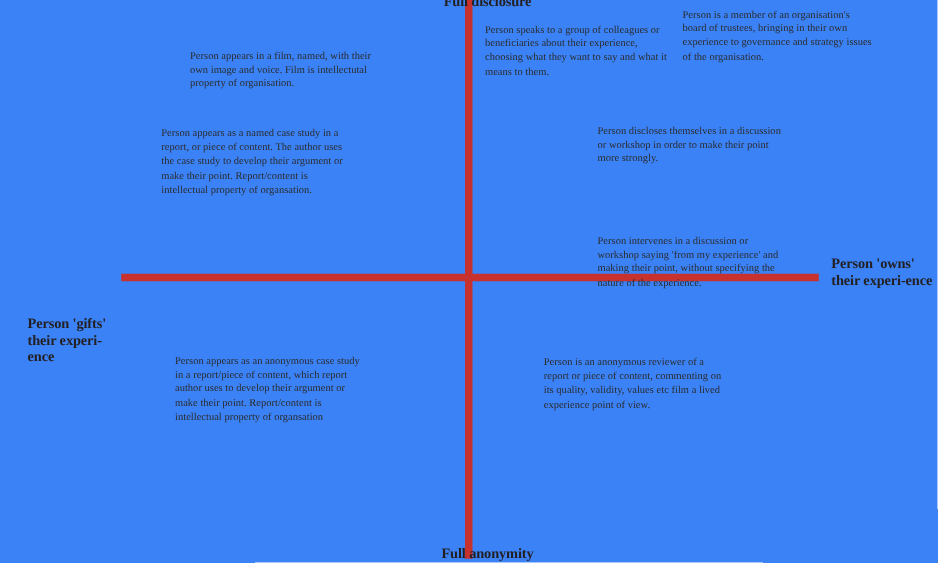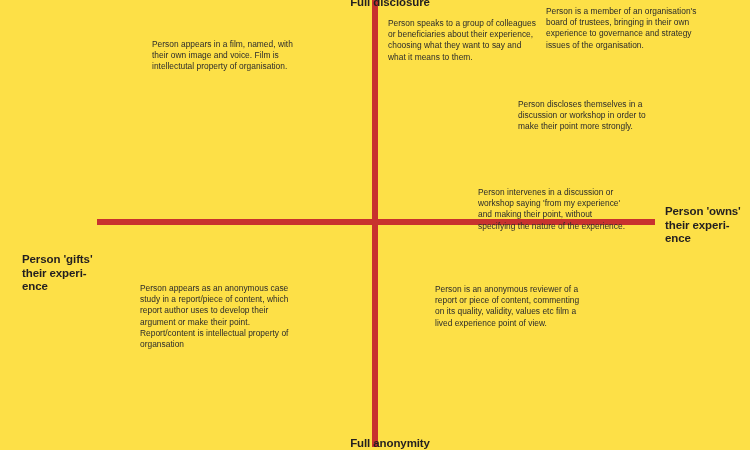--- a/index.html
+++ b/index.html
@@ -8,22 +8,23 @@
     background: #ffffff;
   }
   body {
     font-family: "Liberation Sans", sans-serif;
     color: #231f20;
   }
   #canvas {
     position: relative;
     width: 750px;
     height: 450px;
-    background: #fde047;
+    background: #3b82f6;
     overflow: hidden;
+    font-family: Liberation Serif, serif;
   }
   
   .axis-h {
     position: absolute;
     left: 97px;
     top: 219px;
     width: 558px;
     height: 6px;
     background: #c8322e;
   }
@@ -76,21 +77,21 @@
     line-height: 11.2px;
     color: #2b2b2b;
     letter-spacing: 0.02px;
     text-align: left;
   }
   .n1 { left: 152px; top: 39px;  width: 148px; }
   .n2 { left: 129px; top: 101px; width: 150px; }
   .n3 { left: 388px; top: 18px;  width: 148px; }
   .n4 { left: 546px; top: 6px;   width: 152px; }
   .n5 { left: 303px; top: 109px; width: 142px; }
-  .n6 { left: 478px; top: 99px;  width: 147px; margin-left: 40px; }
+  .n6 { left: 478px; top: 99px;  width: 147px; }
   .n7 { left: 478px; top: 187px; width: 151px; }
   .n8 { left: 140px; top: 283px; width: 150px; }
   .n9 { left: 435px; top: 284px; width: 148px; }
   .n10{ left: 561px; top: 321px; width: 153px; }
 </style>
 </head>
 <body>
 
 <div id="canvas">
 
@@ -99,20 +100,21 @@
 
   <div class="pole pole-top">Full disclosure</div>
 
   <div class="pole pole-bottom">Full anonymity</div>
 
   <div class="pole pole-left">Person 'gifts' their experi-ence</div>
 
   <div class="pole pole-right">Person 'owns' their experi-ence</div>
 
   <div class="note n1">Person appears in a film, named, with their own image and voice. Film is intellectutal property of organisation.</div>
+  <div class="note n2">Person appears as a named case study in a report, or piece of content.  The author uses the case study to develop their argument or make their point. Report/content is intellectual property of organsation.</div>
   <div class="note n4">Person is a member of an organisation's board of trustees, bringing in their own experience to governance and strategy issues of the organisation.</div>
   <div class="note n3">Person speaks to a group of colleagues or beneficiaries about their experience, choosing what they want to say and what it means to them.</div>
   <div class="note n6">Person discloses themselves in a discussion or workshop in order to make their point more strongly.</div>
   <div class="note n8">Person appears as an anonymous case study in a report/piece of content, which report author uses to develop their argument or make their point.  Report/content is intellectual property of organsation</div>
   <div class="note n7">Person intervenes in a discussion or workshop saying 'from my experience' and making their point, without specifying the nature of the experience.</div>
   <div class="note n9">Person is an anonymous reviewer of a report or piece of content, commenting on its quality, validity, values etc film a lived experience point of view.</div>
 
 </div>
 
 </body></html>

